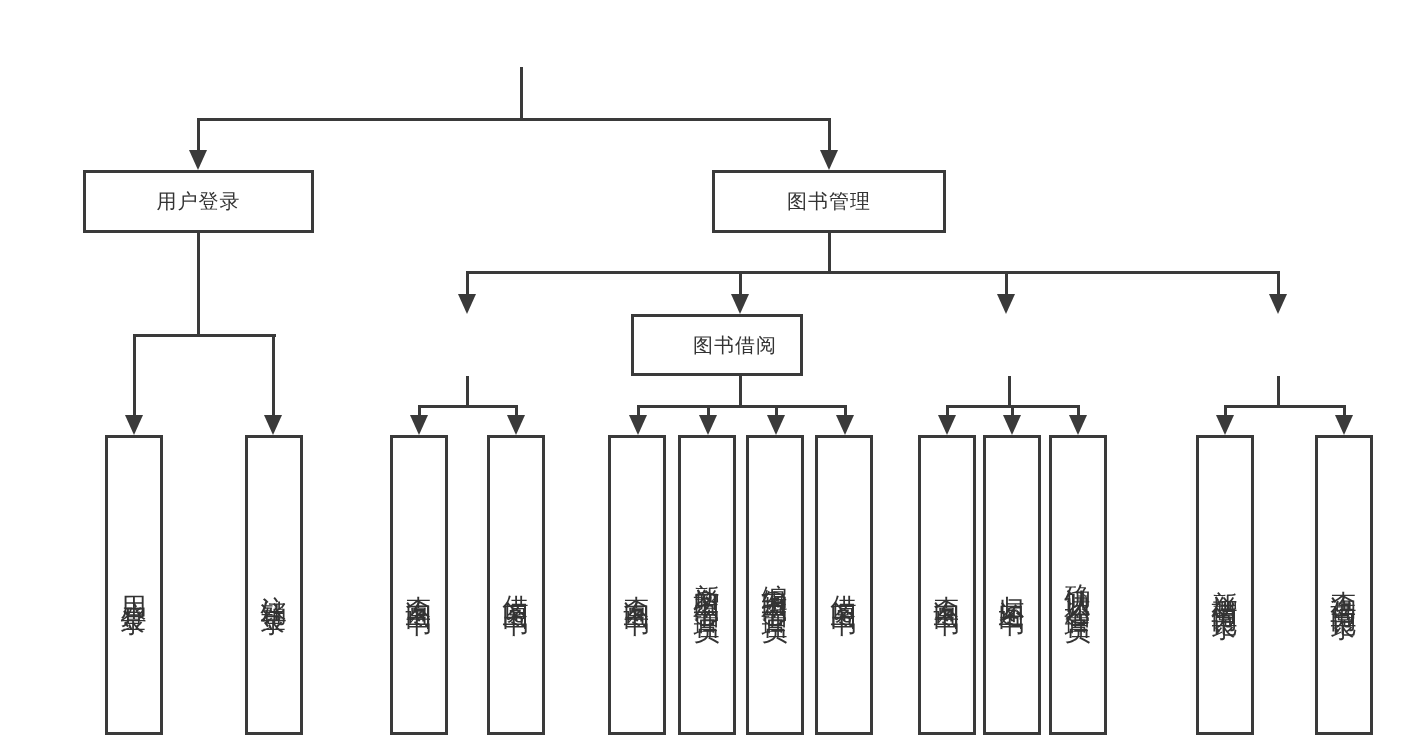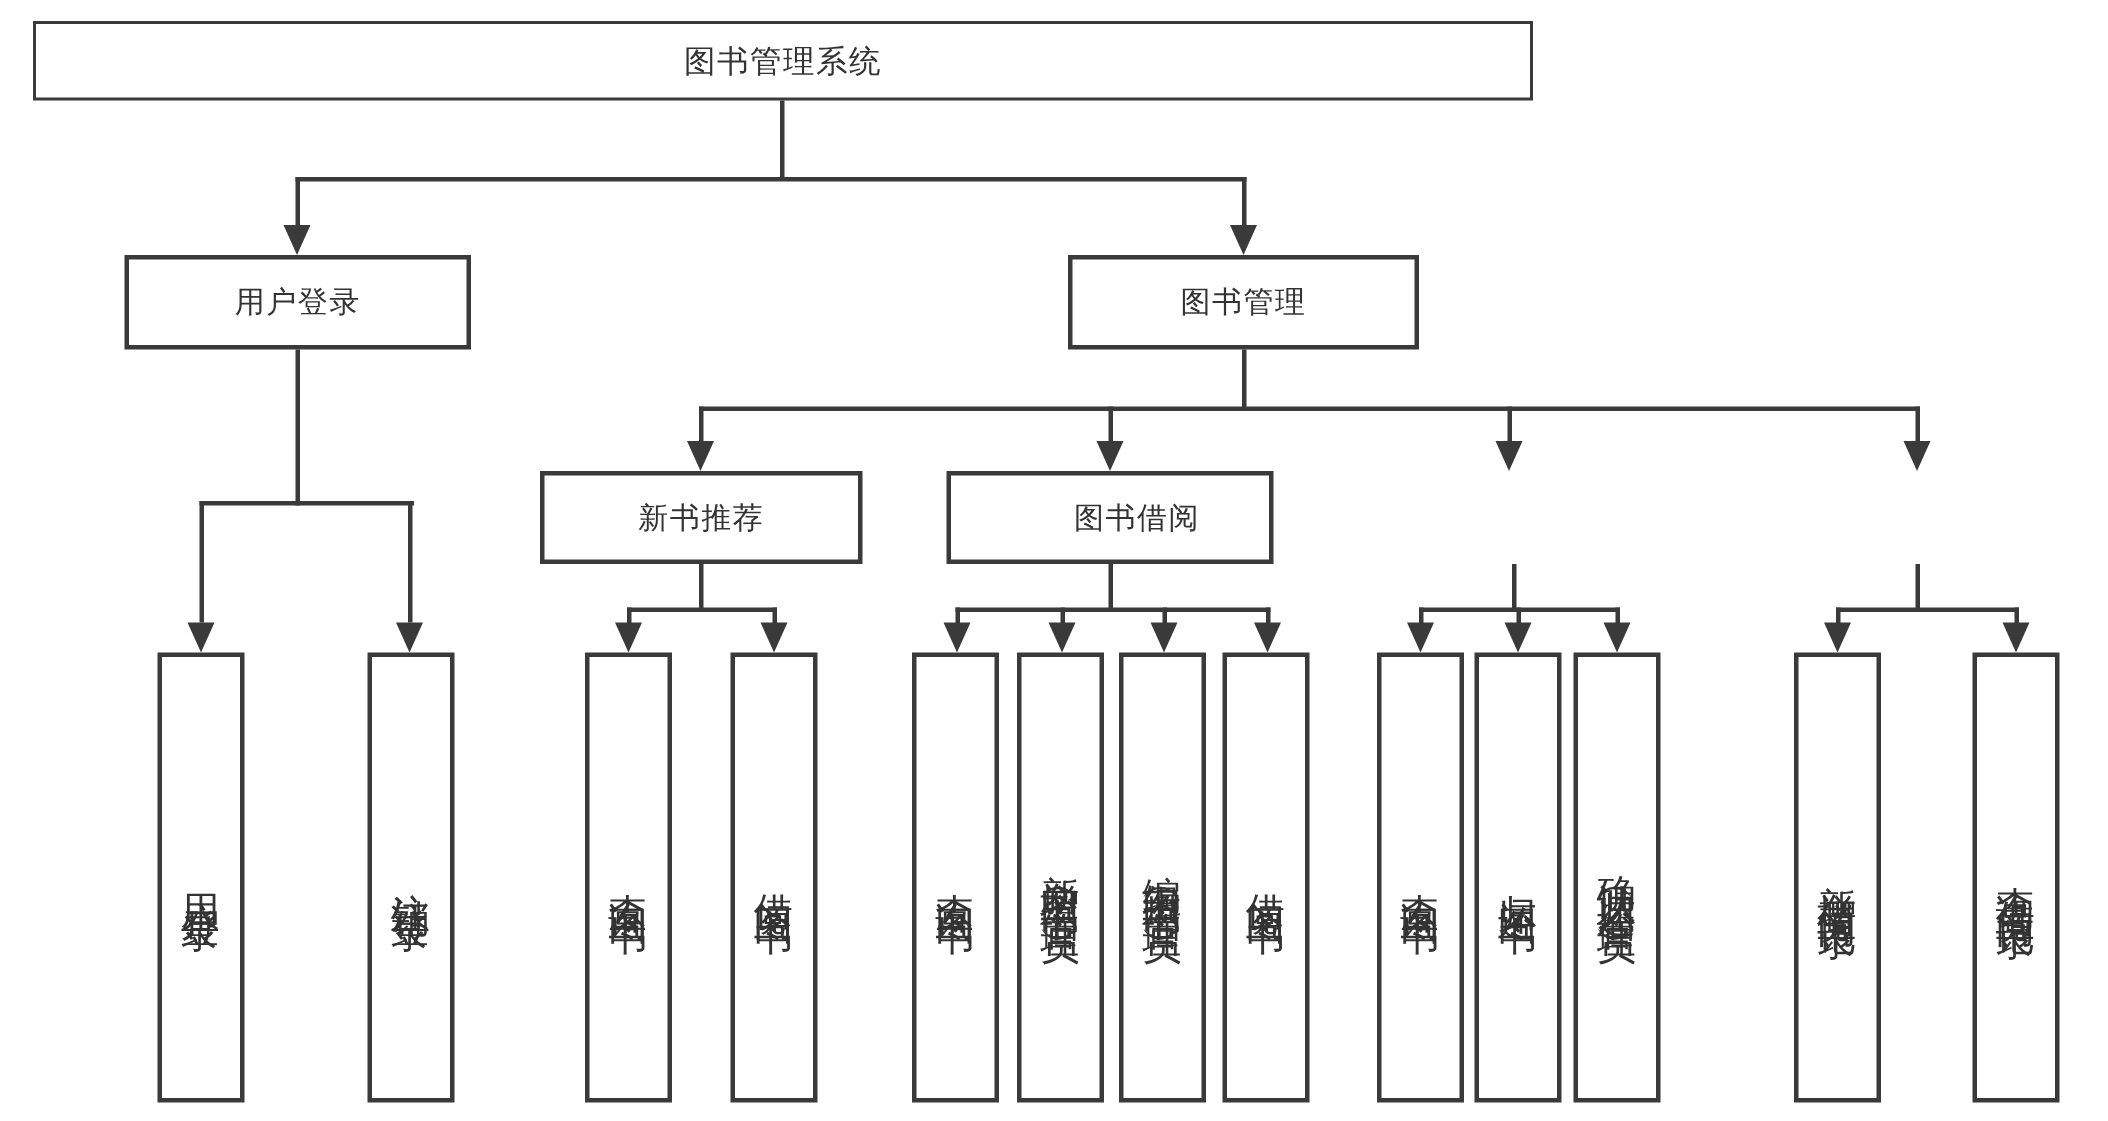--- a/index.html
+++ b/index.html
@@ -28,21 +28,21 @@
   .leaf .vtext{
     writing-mode:vertical-rl; text-orientation:mixed;
     font-size:26px; letter-spacing:5px; line-height:1;
     white-space:nowrap;
   }
   
   #b-root      {left:22px;  top:14px;  width:1000px; height:53px;}
   #b-login     {left:83px;  top:170px; width:231px;  height:63px;}
   #b-mgmt      {left:712px; top:170px; width:234px;  height:63px;text-align:center;}
   #b-newbooks  {left:360px; top:314px; width:215px;  height:62px;}
-  #b-borrowing {left:631px; top:314px; width:218px;  height:62px;padding-left:36px;}
+  #b-borrowing {left:631px; top:314px; width:172px;  height:62px;padding-left:36px;}
   #b-current   {left:899px; top:314px; width:215px;  height:62px;}
   #b-records   {left:1170px;top:314px; width:216px;  height:62px;}
   #l-1{left:105px;} #l-2{left:245px;}
   #l-3{left:390px;} #l-4{left:487px;}
   #l-5{left:608px;} #l-6{left:678px;} #l-7{left:746px;} #l-8{left:815px;}
   #l-9{left:918px;} #l-10{left:983px;} #l-11{left:1049px;}
   #l-12{left:1196px;} #l-13{left:1315px;}
   
   .vline,.hline{position:absolute; background:var(--line);}
   .vline{width:3px;} .hline{height:3px;}
@@ -55,23 +55,20 @@
     position:absolute; top:710px; right:7px;
     font-size:22px; color:var(--watermark); letter-spacing:1px;
     z-index:5; white-space:nowrap;
   }
 </style>
 </head>
 <body>
 
 <div class="canvas">
 
-  <div class="node root" id="b-root">
-    <span>图书管理系统</span>
-  </div>
 
   <div class="vline" style="left:520px;top:67px;height:53px;"></div>
   <div class="hline" style="left:197px;top:118px;width:634px;"></div>
   <div class="vline" style="left:197px;top:118px;height:34px;"></div>
   <div class="ahead" style="left:189px;top:150px;"></div>
   <div class="vline" style="left:828px;top:118px;height:34px;"></div>
   <div class="ahead" style="left:820px;top:150px;"></div>
 
   <div class="node" id="b-login">
     <span>用户登录</span>
@@ -91,23 +88,20 @@
   <div class="hline" style="left:466px;top:271px;width:814px;"></div>
   <div class="vline" style="left:466px;top:271px;height:25px;"></div>
   <div class="ahead" style="left:458px;top:294px;"></div>
   <div class="vline" style="left:739px;top:271px;height:25px;"></div>
   <div class="ahead" style="left:731px;top:294px;"></div>
   <div class="vline" style="left:1005px;top:271px;height:25px;"></div>
   <div class="ahead" style="left:997px;top:294px;"></div>
   <div class="vline" style="left:1277px;top:271px;height:25px;"></div>
   <div class="ahead" style="left:1269px;top:294px;"></div>
 
-  <div class="node" id="b-newbooks">
-    <span>新书推荐</span>
-  </div>
   <div class="node" id="b-borrowing">
     <span>图书借阅</span>
   </div>
 
   <div class="vline" style="left:466px;top:376px;height:31px;"></div>
   <div class="hline" style="left:418px;top:405px;width:100px;"></div>
   <div class="vline" style="left:418px;top:405px;height:12px;"></div>
   <div class="ahead" style="left:410px;top:415px;"></div>
   <div class="vline" style="left:515px;top:405px;height:12px;"></div>
   <div class="ahead" style="left:507px;top:415px;"></div>

